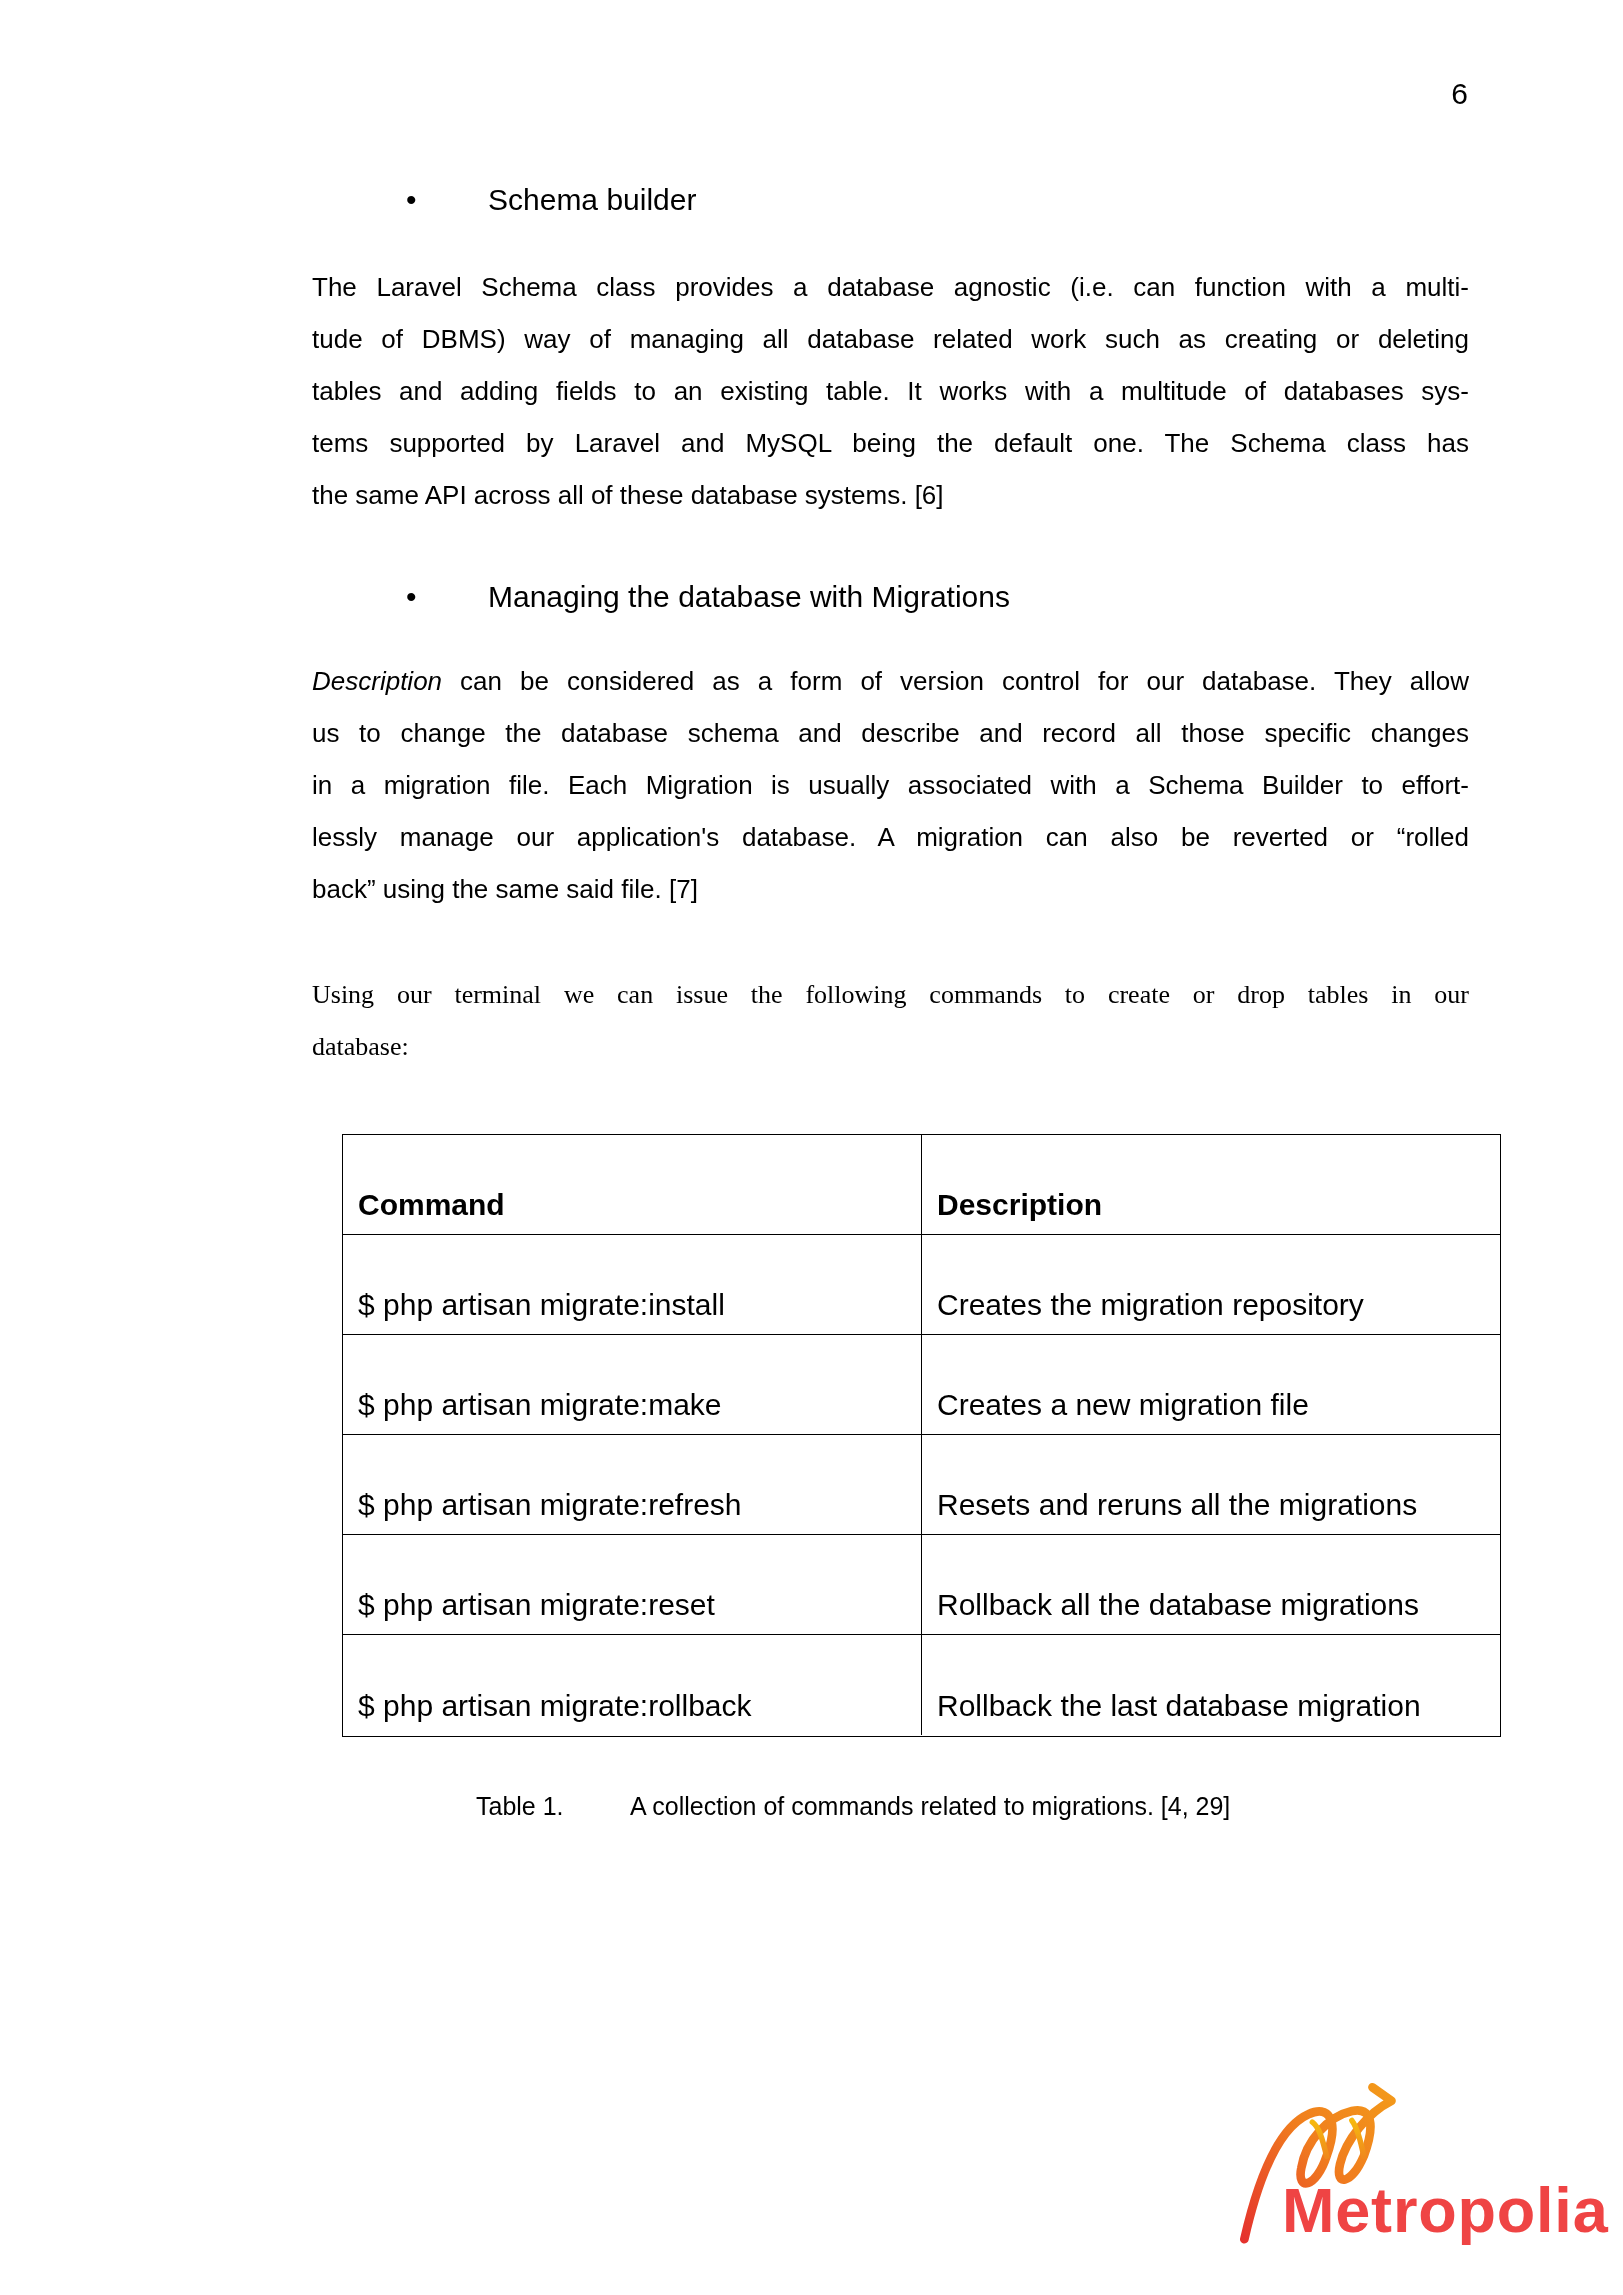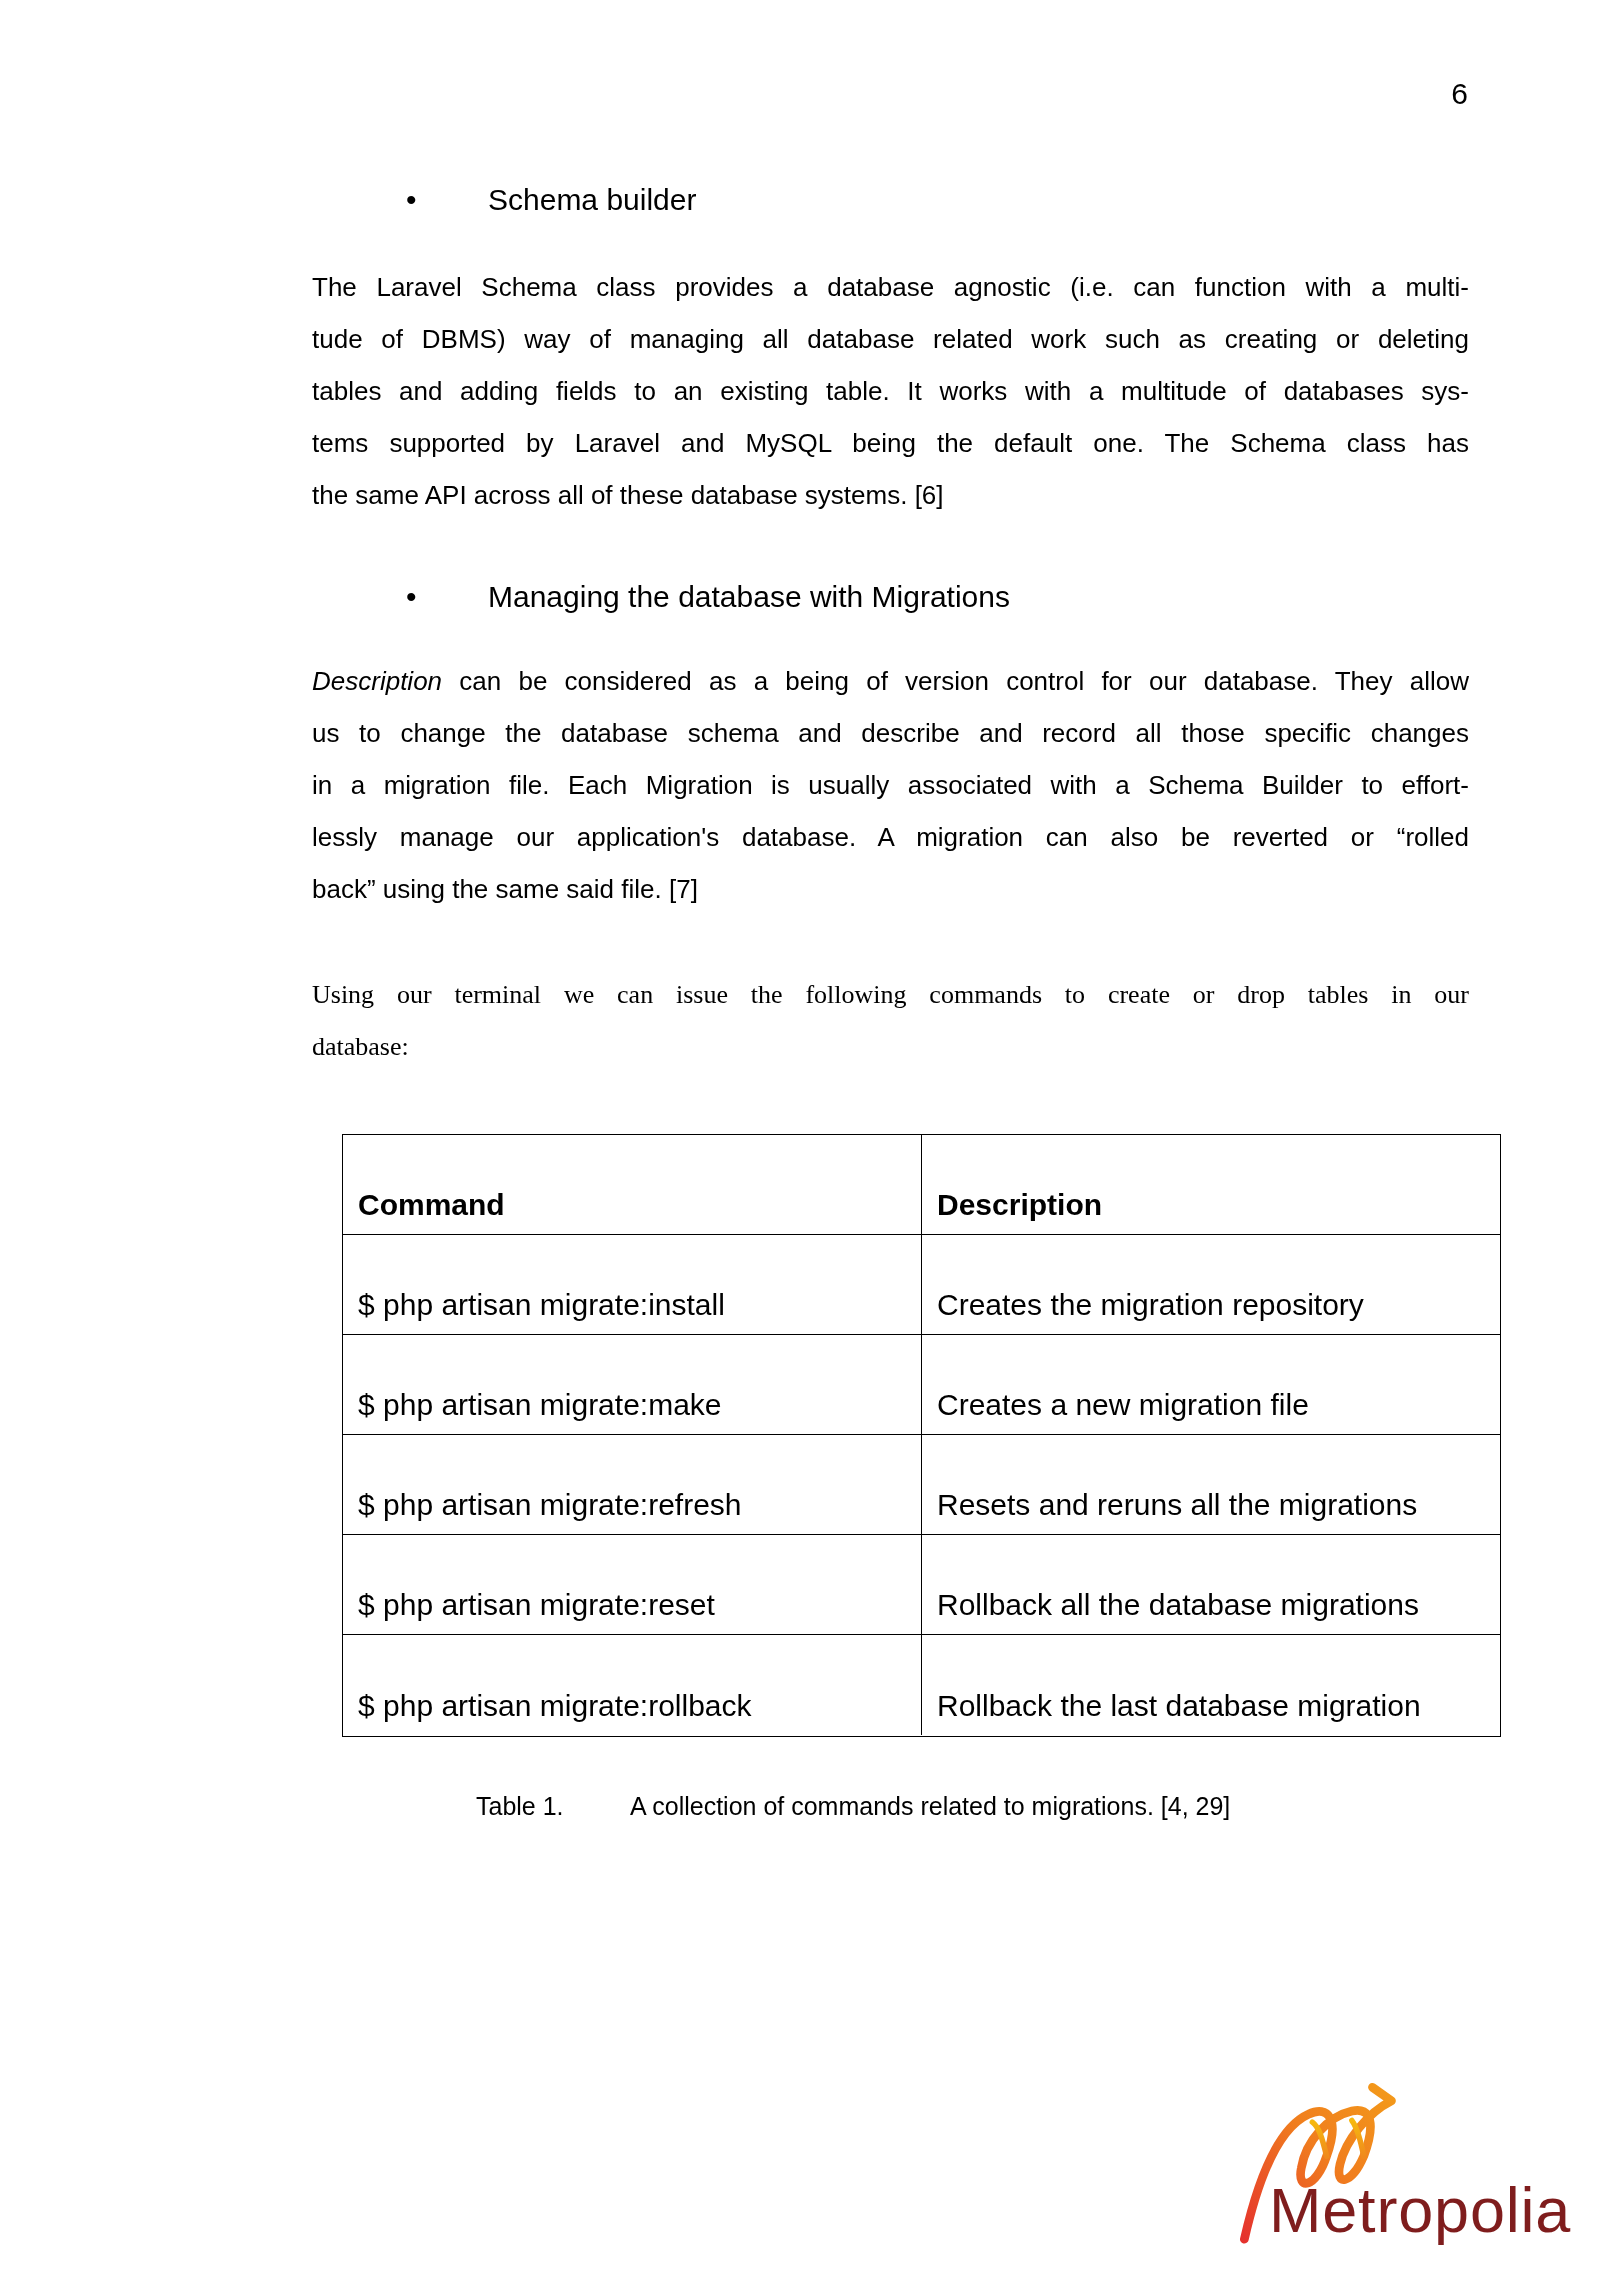--- a/index.html
+++ b/index.html
@@ -45,21 +45,21 @@
   <span class="line justify">tems supported by Laravel and MySQL being the default one. The Schema class has</span>
   <span class="line left">the same API across all of these database systems. [6]</span>
 </div>
 
 <div class="abs bullet-row" style="top:571px;">
   <span class="bullet-dot">•</span>
   <span class="bullet-text">Managing the database with Migrations</span>
 </div>
 
 <div class="abs para" style="top:655px;">
-  <span class="line justify"><em class="it">Description</em><span> can be considered as a being of version control for our database. They allow</span></span>
+  <span class="line justify"><em class="it">Description</em><span> can be considered as a form of version control for our database. They allow</span></span>
   <span class="line justify">us to change the database schema and describe and record all those specific changes</span>
   <span class="line justify">in a migration file. Each Migration is usually associated with a Schema Builder to effort-</span>
   <span class="line justify">lessly manage our application's database. A migration can also be reverted or “rolled</span>
   <span class="line left">back” using the same said file. [7]</span>
 </div>
 
 <div class="abs para" style="top:969px;font-family:Liberation Serif, serif;">
   <span class="line justify">Using our terminal we can issue the following commands to create or drop tables in our</span>
   <span class="line left">database:</span>
 </div>
@@ -105,15 +105,15 @@
       <linearGradient id="rib2" x1="0" y1="0" x2="0" y2="1">
         <stop offset="0" stop-color="#f6b90f"></stop>
         <stop offset="1" stop-color="#f08a1c"></stop>
       </linearGradient>
     </defs>
 
     <path d="M14 200 C 30 130, 55 60, 95 42 C 120 30, 135 48, 118 95 C 105 135, 80 140, 86 110 C 92 75, 120 45, 150 38 C 175 32, 180 55, 165 95 C 150 130, 128 135, 135 105 C 142 75, 170 40, 200 25 L 176 8" fill="none" stroke="url(#rib)" stroke-width="11" stroke-linecap="round" stroke-linejoin="round"></path>
     <path d="M118 95 C 112 70, 108 58, 100 52" fill="none" stroke="url(#rib2)" stroke-width="7" stroke-linecap="round"></path>
     <path d="M165 95 C 160 70, 156 58, 150 50" fill="none" stroke="url(#rib2)" stroke-width="7" stroke-linecap="round"></path>
   </svg>
-  <div class="abs" style="left: 36px; top: 94px; font-size: 63px; line-height: 71px; font-weight: normal; letter-spacing: 0.8px; color: #7f1d1d;">Metropolia</div>
+  <div class="abs" style="left: 49px; top: 94px; font-size: 63px; line-height: 71px; font-weight: bold; letter-spacing: 0.8px; color: #ef4444;">Metropolia</div>
 </div>
 
 
 </body></html>

